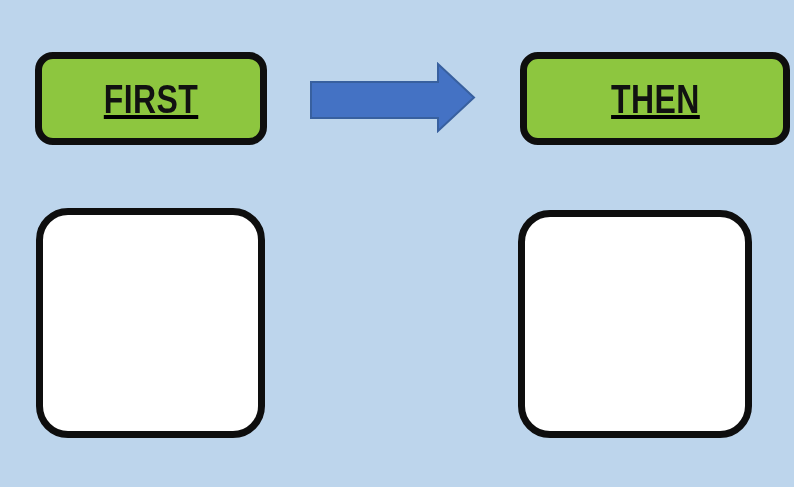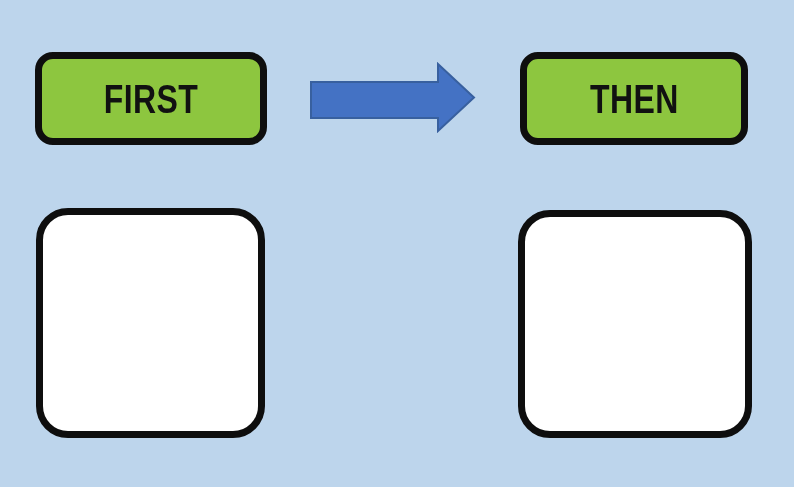--- a/index.html
+++ b/index.html
@@ -23,33 +23,34 @@
     background: var(--background);
   }
   .label-pill {
     position: absolute;
     background: var(--label-fill);
     border: 7px solid var(--outline);
     border-radius: 18px;
     display: flex;
     align-items: center;
     justify-content: center;
+    text-decoration: underline;
   }
   .label-pill .label-text {
     font-weight: 700;
     font-size: 40px;
     color: var(--text-color);
     transform: scaleX(0.80);
     transform-origin: center center;
     white-space: nowrap;
     letter-spacing: 0.5px;
     line-height: 1;
   }
   .pill-first { left: 35px; top: 52px; width: 232px; height: 93px; }
-  .pill-then  { left: 520px; top: 52px; width: 228px; height: 93px; }
+  .pill-then  { left: 520px; top: 52px; width: 270px; height: 93px; }
   .item-slot {
     position: absolute;
     background: var(--slot-fill);
     border: 7px solid var(--outline);
     border-radius: 32px;
   }
   .slot-first { left: 36px;  top: 208px; width: 229px; height: 230px; }
   .slot-then  { left: 518px; top: 210px; width: 234px; height: 228px; }
   .arrow {
     position: absolute;

